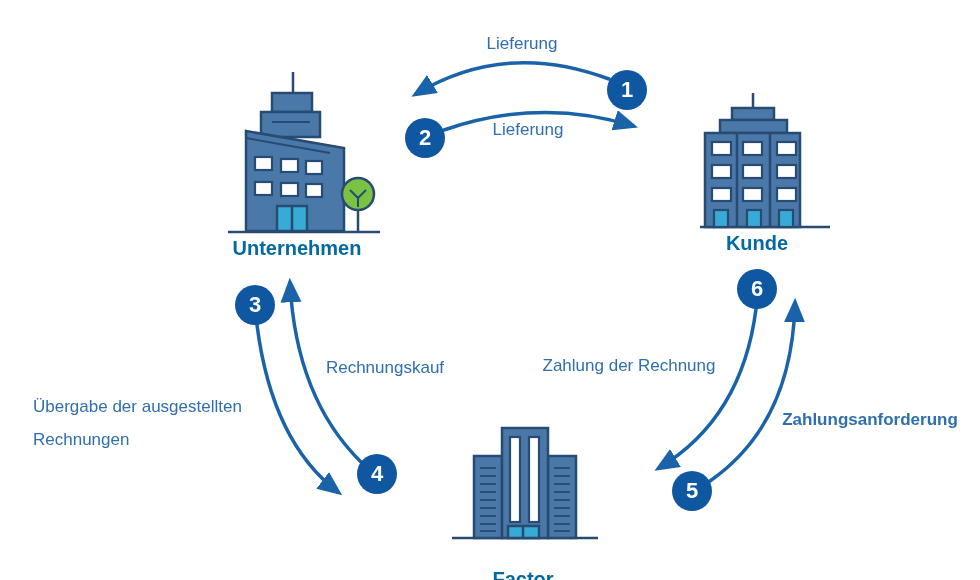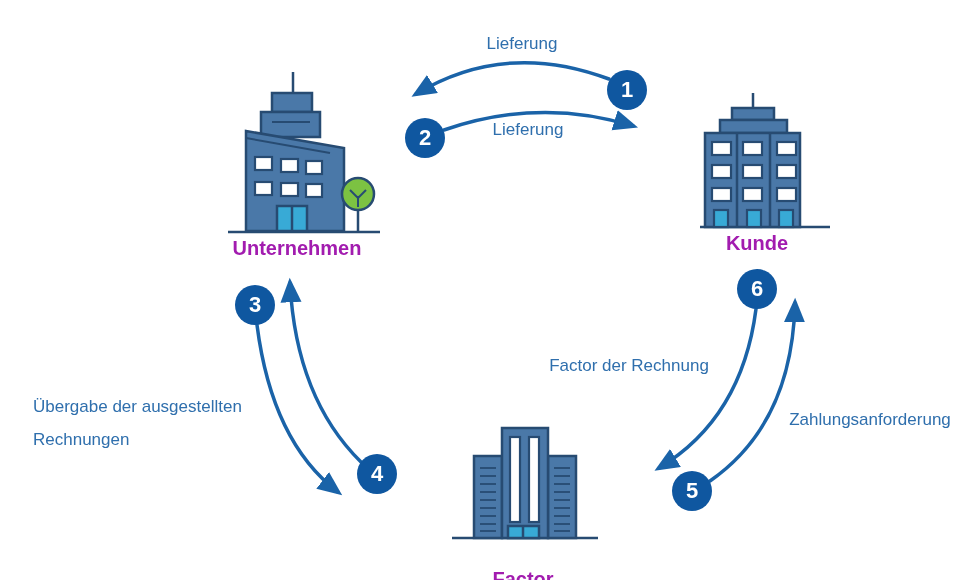--- a/index.html
+++ b/index.html
@@ -14,21 +14,21 @@
   .flow-label{
     position:absolute;
     color:#2f6fad;
     font-size:17px;
     white-space:nowrap;
     transform:translateX(-50%);
   }
   .flow-label.left-align{transform:none;white-space:normal;line-height:33px;width:260px;}
   .entity-label{
     position:absolute;
-    color:#a21caf;
+    color:#0369a1;
     font-size:20px;
     font-weight:bold;
     white-space:nowrap;
     transform:translateX(-50%);
   }
   .badge{
     position:absolute;
     width:40px;height:40px;
     border-radius:50%;
     background:#0f57a0;
@@ -159,20 +159,21 @@
   <div class="badge" style="left:357px;top:454px;">4</div>
   <div class="badge" style="left:672px;top:471px;">5</div>
   <div class="badge" style="left:737px;top:269px;">6</div>
 
   <div class="flow-label" style="left:522px;top:34px;">Lieferung</div>
   <div class="flow-label" style="left:528px;top:120px;text-align:center;">Lieferung</div>
   <div class="flow-label left-align" style="left:33px;top:382px;margin-top:8px;">
     <span>Übergabe der ausgestellten</span><br>
     <span>Rechnungen</span>
   </div>
-  <div class="flow-label" style="left:870px;top:410px;">Zahlungsanforderung</div>
-  <div class="flow-label" style="left:629px;top:356px;">Factor der Rechnung</div>
+  <div class="flow-label" style="left:385px;top:358px;">Rechnungskauf</div>
+  <div class="flow-label" style="left:870px;top:410px;font-weight:bold;">Zahlungsanforderung</div>
+  <div class="flow-label" style="left:629px;top:356px;">Zahlung der Rechnung</div>
 
   <div class="entity-label" style="left:297px;top:237px;">Unternehmen</div>
   <div class="entity-label" style="left:757px;top:232px;">Kunde</div>
   <div class="entity-label" style="left:523px;top:568px;">Factor</div>
 
 </div>
 
 </body></html>

